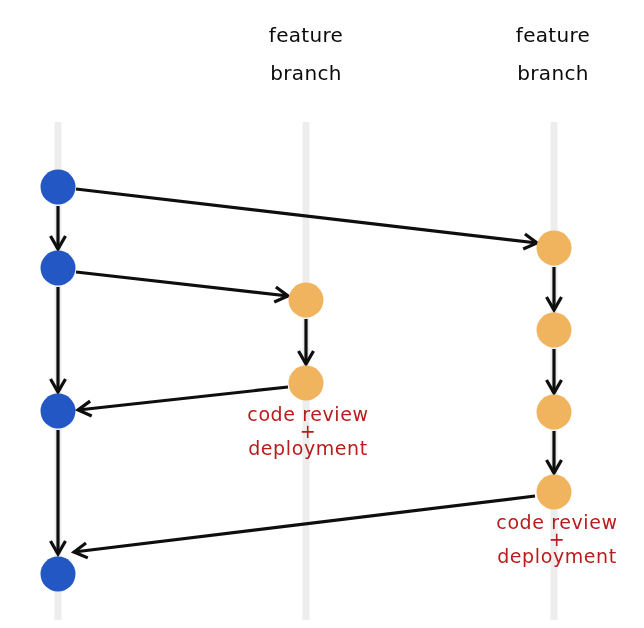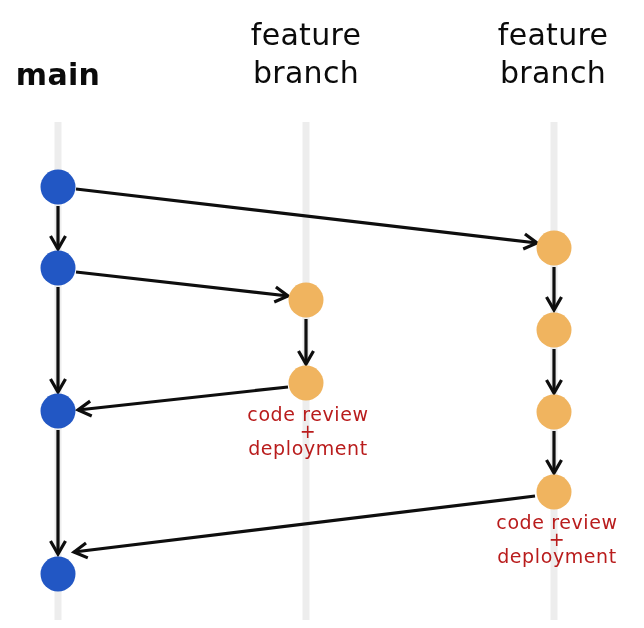--- a/index.html
+++ b/index.html
@@ -17,21 +17,21 @@
   }
   #graph-svg {
     position: absolute;
     left: 0;
     top: 0;
   }
   .branch-label {
     position: absolute;
     transform: translateX(-50%);
     text-align: center;
-    font-size: 30px;
+    font-size: 20px;
     line-height: 38px;
     letter-spacing: 0.3px;
     color: #0b0b0b;
     white-space: nowrap;
   }
   .branch-label span { display: block; }
   #label-main    { left: 58px;  top: 56px; font-weight: bold; }
   #label-feature-1 { left: 306px; top: 16px; }
   #label-feature-2 { left: 553px; top: 16px; }
   .annotation {
@@ -84,23 +84,20 @@
         <circle cx="58" cy="574" r="17.5" fill="#2257c4"></circle>
         <circle cx="306" cy="300" r="17.5" fill="#f0b45f"></circle>
         <circle cx="306" cy="383" r="17.5" fill="#f0b45f"></circle>
         <circle cx="554" cy="248" r="17.5" fill="#f0b45f"></circle>
         <circle cx="554" cy="330" r="17.5" fill="#f0b45f"></circle>
         <circle cx="554" cy="412" r="17.5" fill="#f0b45f"></circle>
         <circle cx="554" cy="492" r="17.5" fill="#f0b45f"></circle>
       </g>
   </svg>
 
-  <div class="branch-label" id="label-main">
-    <span>main</span>
-  </div>
 
   <div class="branch-label" id="label-feature-1">
     <span>feature</span>
     <span>branch</span>
   </div>
 
   <div class="branch-label" id="label-feature-2">
     <span>feature</span>
     <span>branch</span>
   </div>

